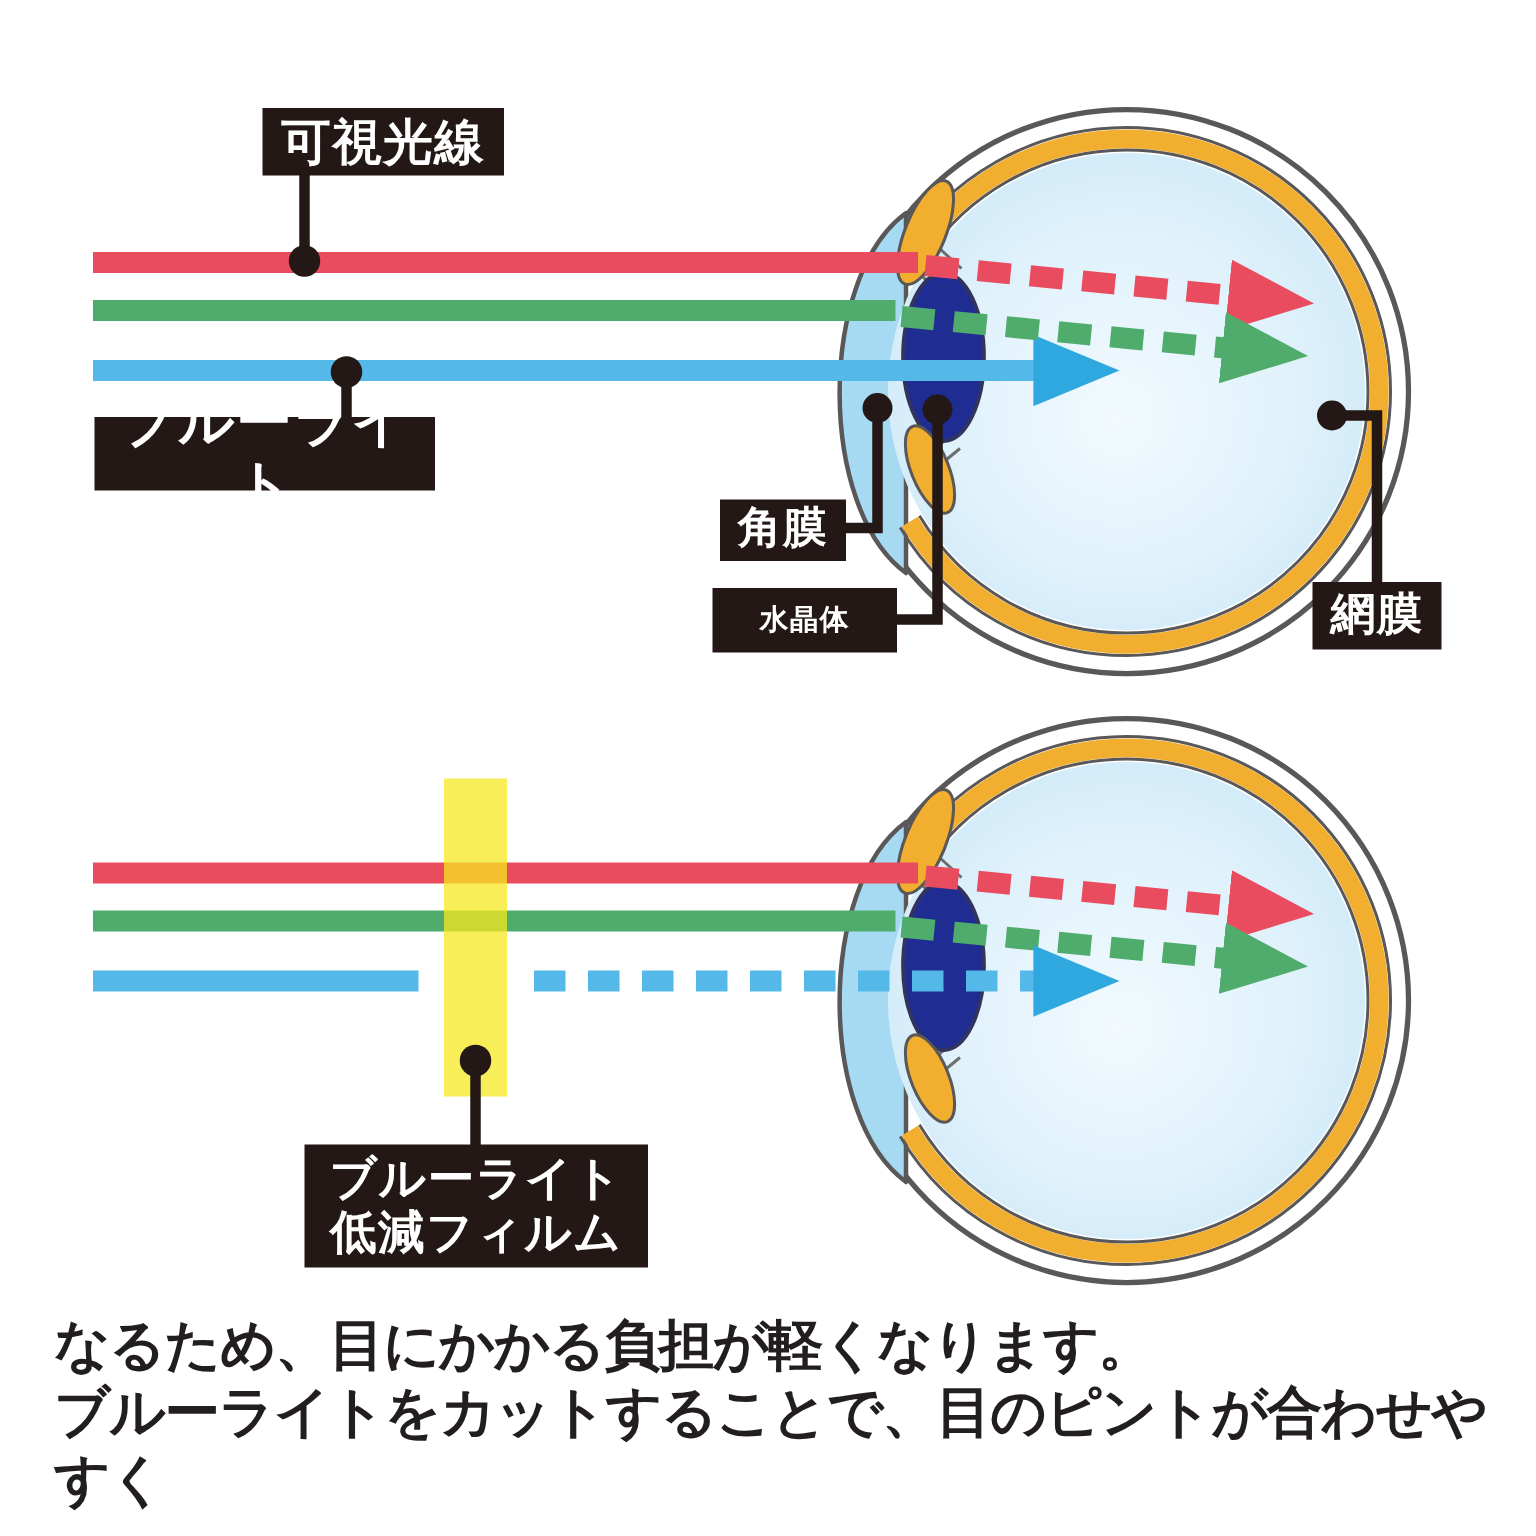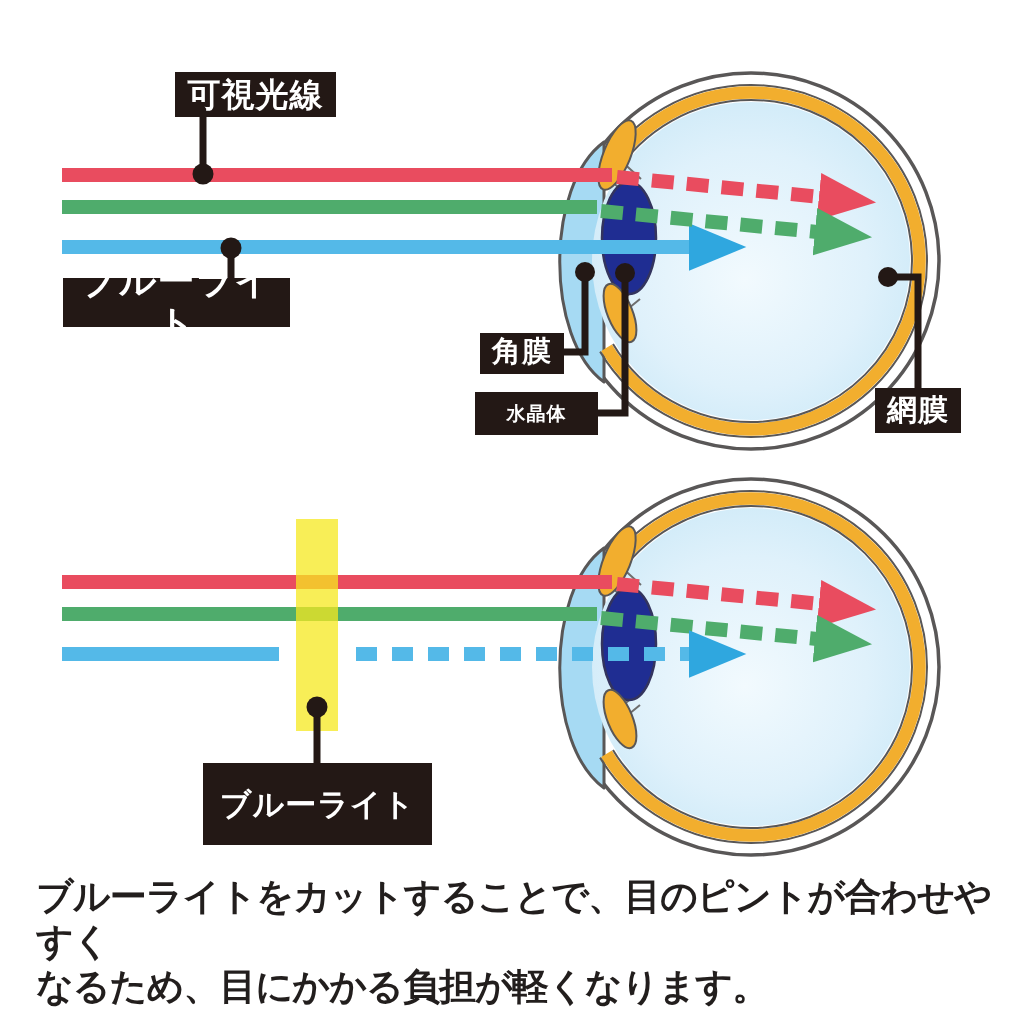--- a/index.html
+++ b/index.html
@@ -125,20 +125,21 @@
   <span>角膜</span>
 </div>
 <div class="label-box lb-lens">
   <span>水晶体</span>
 </div>
 <div class="label-box lb-retina">
   <span>網膜</span>
 </div>
 <div class="label-box lb-film">
   <span class="film-line">ブルーライト</span>
+  <span class="film-line">低減フィルム</span>
 </div>
 
 <div id="caption">
+  <div>なるため、目にかかる負担が軽くなります。</div>
   <div>ブルーライトをカットすることで、目のピントが合わせやすく</div>
-  <div>なるため、目にかかる負担が軽くなります。</div>
 </div>
 
 </div>
 
 </body></html>

